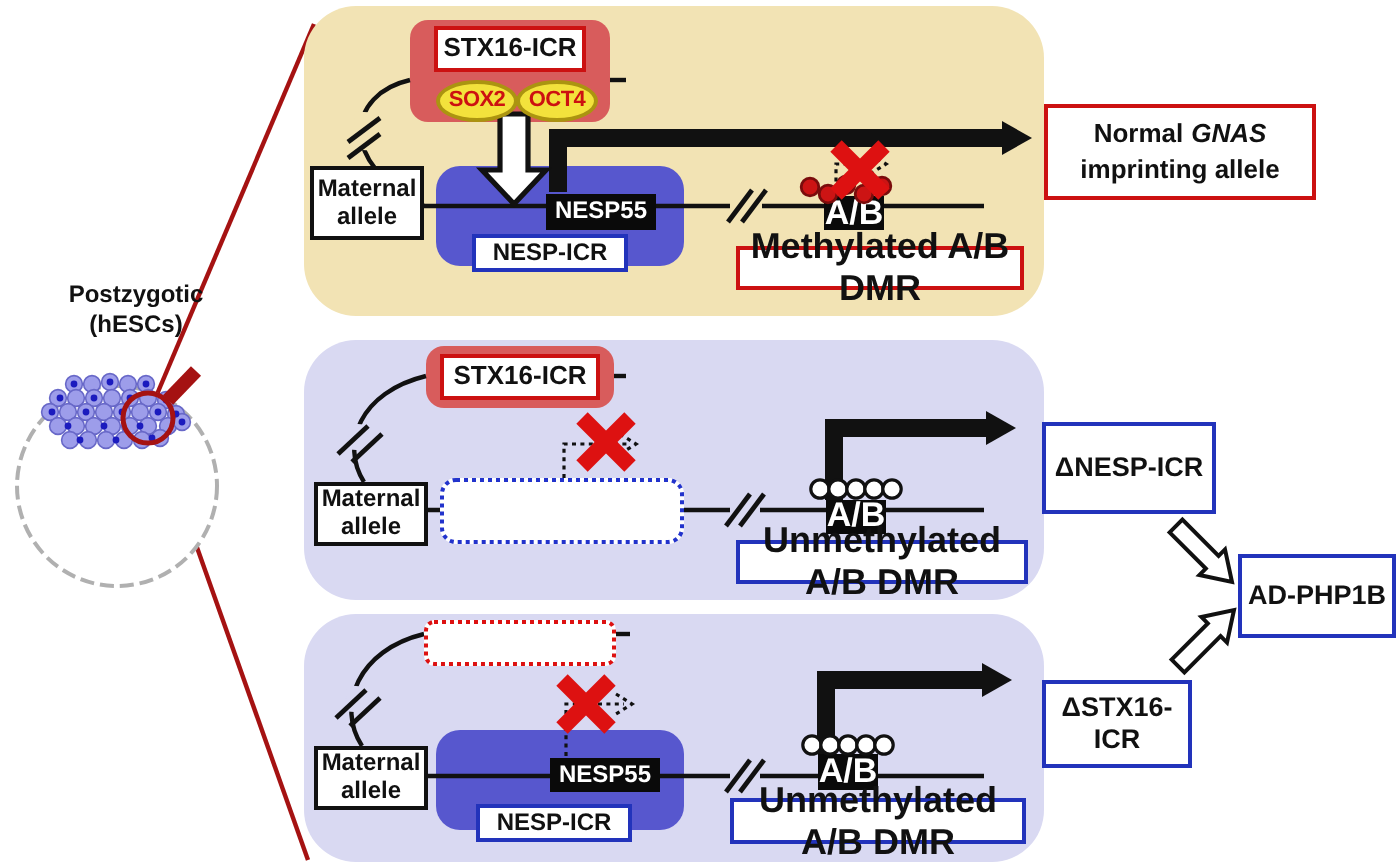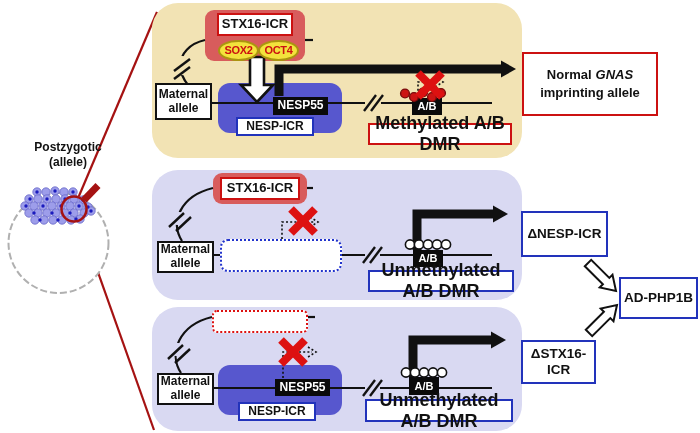--- a/index.html
+++ b/index.html
@@ -33,21 +33,21 @@
     display:flex; align-items:center; justify-content:center;
     font-weight:bold; font-size:11px; letter-spacing:-0.3px; box-sizing:border-box;
   }
   .caption{
     position:absolute; left:8px; top:140px; width:120px; z-index:1;
     font-weight:bold; font-size:12px; line-height:1.25; text-align:center; color:#111;
   }
   .caption span{display:block;}
   .it{font-style:italic; margin-left:4px;}
   .fs13{font-size:13px;} .fs12{font-size:12px;} .fs125{font-size:18px;}
-  .fs135{font-size:13.5px;} .fs115{font-size:11px;}
+  .fs135{font-size:13.5px;} .fs115{font-size:17px;}
 </style>
 </head>
 <body>
 
 <div id="fig">
 
   <svg class="abs" width="700" height="433" style="left:0;top:0;z-index:0">
 
     <g stroke="#a51212" stroke-width="2.2">
       <line x1="76" y1="203" x2="157" y2="12"></line>
@@ -120,21 +120,21 @@
     </g>
 
     <g fill="#ffffff" stroke="#111" stroke-width="2" stroke-linejoin="miter">
       <polygon points="584.8,266.2 602.9,284.3 599.7,287.5 616,291 612.5,274.7 609.3,277.9 591.2,259.8"></polygon>
       <polygon points="585.8,329.8 603.9,311.7 600.7,308.5 617,305 613.5,321.3 610.3,318.1 592.2,336.2"></polygon>
     </g>
   </svg>
 
   <div class="caption">
     <span>Postzygotic</span>
-    <span>(allele)</span>
+    <span>(hESCs)</span>
   </div>
 
   <div class="panel panel-tan" style="left:152px; top:3px; width:370px; height:155px;">
 
     <div class="box fill-red" style="left:53px; top:7px; width:100px; height:51px;"></div>
     <div class="box fill-blue" style="left:66px; top:80px; width:124px; height:50px;"></div>
 
     <svg class="lsvg" width="370" height="155">
       <path d="M 53,37 C 22,44 16,78 60,100" fill="none" stroke="#111" stroke-width="2.2"></path>
       <line x1="30" y1="53" x2="29" y2="72" stroke="#f2e3b4" stroke-width="9"></line>
@@ -285,21 +285,21 @@
         <circle cx="281" cy="65.5" r="4.6"></circle>
           <circle cx="290" cy="65.5" r="4.6"></circle>
       </g>
       <g stroke="#dd1111" stroke-width="8">
         <line x1="129" y1="33" x2="153" y2="57"></line>
           <line x1="153" y1="33" x2="129" y2="57"></line>
       </g>
     </svg>
   </div>
 
-  <div class="box red-border fs13" style="left:522px; top:52px; width:136px; height:64px; z-index:1; line-height:1.4;">
+  <div class="box red-border fs13" style="left:522px; top:52px; width:136px; height:48px; z-index:1; line-height:1.4;">
     <span>
       <span>Normal</span><span class="it">GNAS</span>
     </span>
     <span>imprinting allele</span>
   </div>
   <div class="box blue-border fs135" style="left:521px; top:211px; width:87px; height:46px; z-index:1;">ΔNESP-ICR</div>
   <div class="box blue-border fs135" style="left:521px; top:340px; width:75px; height:44px; z-index:1;">ΔSTX16-ICR</div>
   <div class="box blue-border fs135" style="left:619px; top:277px; width:79px; height:42px; z-index:1;">AD-PHP1B</div>
 
 </div>

